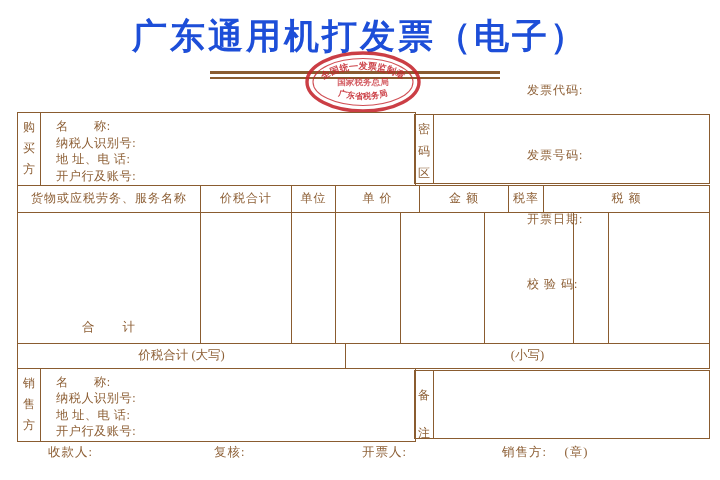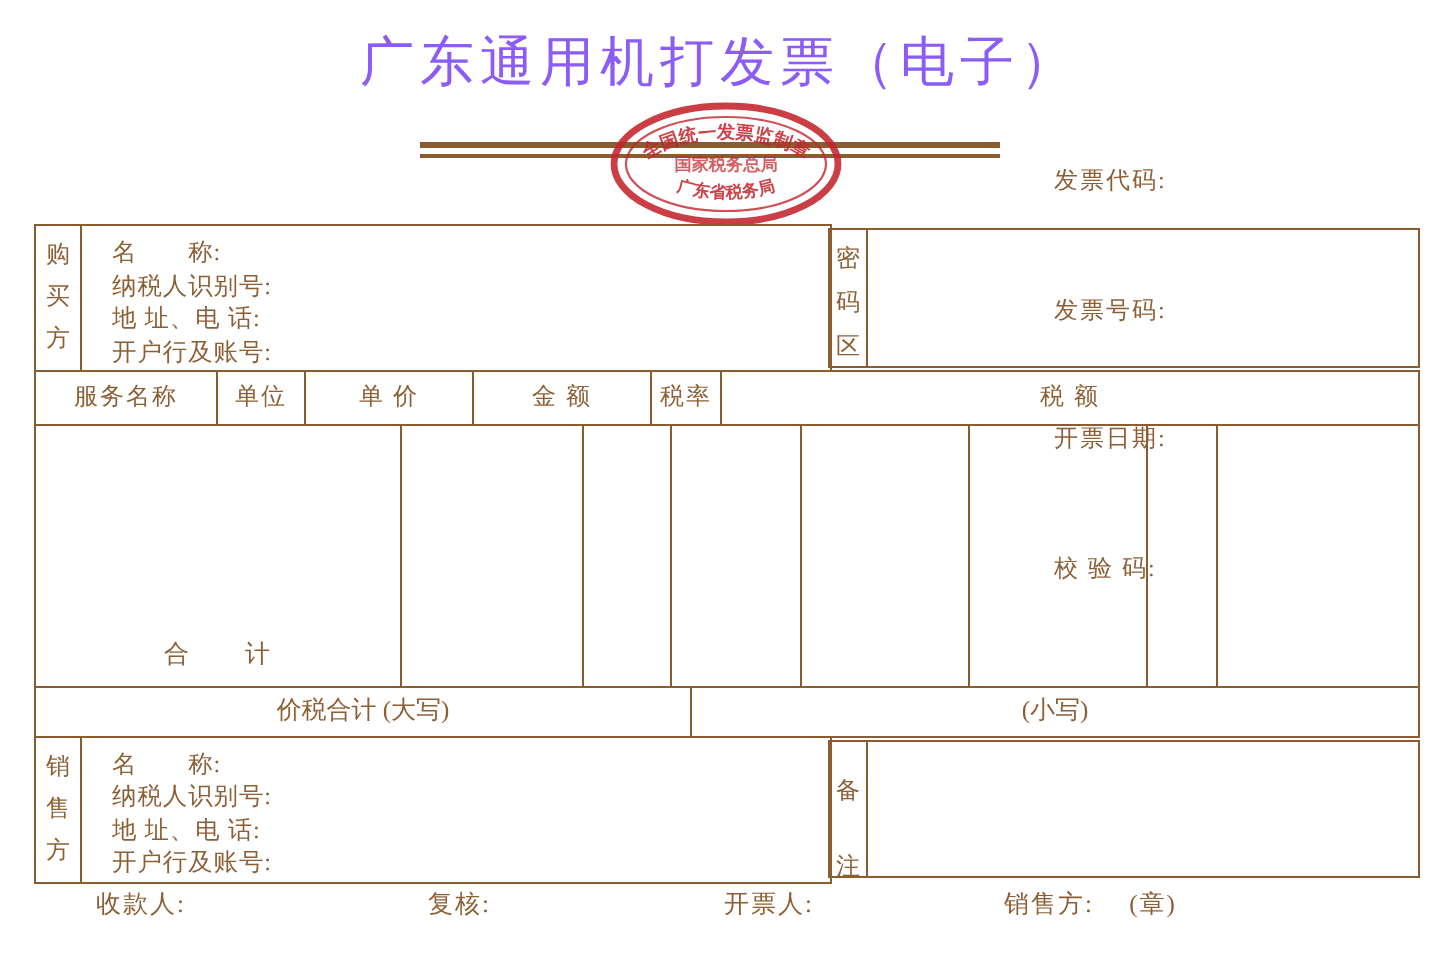--- a/index.html
+++ b/index.html
@@ -5,22 +5,22 @@
   * { margin:0; padding:0; box-sizing:border-box; }
   html,body { background:#ffffff; }
   .page {
     position:relative; width:720px; height:480px; background:#ffffff;
     font-family:"Liberation Serif","DejaVu Serif",serif;
     color:#8d5f35; overflow:hidden;
   }
   
   .title {
     position:absolute; left:0; top:13px; width:720px;
-    text-align:center; font-size:27px; font-weight:normal;
-    letter-spacing:3px; color:#8b5cf6;
+    text-align:center; font-size:35px; font-weight:bold;
+    letter-spacing:3px; color:#1d4ed8;
   }
   .rule { position:absolute; left:210px; top:71px; width:290px; }
   .rule-a { height:3px; background:#8a5c30; }
   .rule-b { height:2px; background:#8a5c30; margin-top:3px; }
   .info {
     position:absolute; left:527px; top:37px; font-size:12px;
     line-height:21.5px; letter-spacing:1px; white-space:pre;
   }
   .stamp { position:absolute; left:303px; top:50px; }
   .stamp text { font-family:"Liberation Serif","DejaVu Serif",serif; }
@@ -104,21 +104,22 @@
     </div>
   </div>
 
   <div class="box" style="left:414px; top:114px; width:296px; height:70px;">
     <div class="vstrip pwd-strip">密码区</div>
     <div class="fillspace"></div>
   </div>
 
   <div class="table">
     <div class="thead">
-      <div class="c c1">服务名称</div>
+      <div class="c c0">货物或应税劳务、服务名称</div>
+      <div class="c c1">价税合计</div>
       <div class="c c2">单位</div>
       <div class="c c4">单 价</div>
       <div class="c c5">金 额</div>
       <div class="c c6">税率</div>
       <div class="c c7">税 额</div>
     </div>
     <div class="tbody">
       <div class="c c0">
         <div class="total-lbl">合　　计</div>
       </div>

